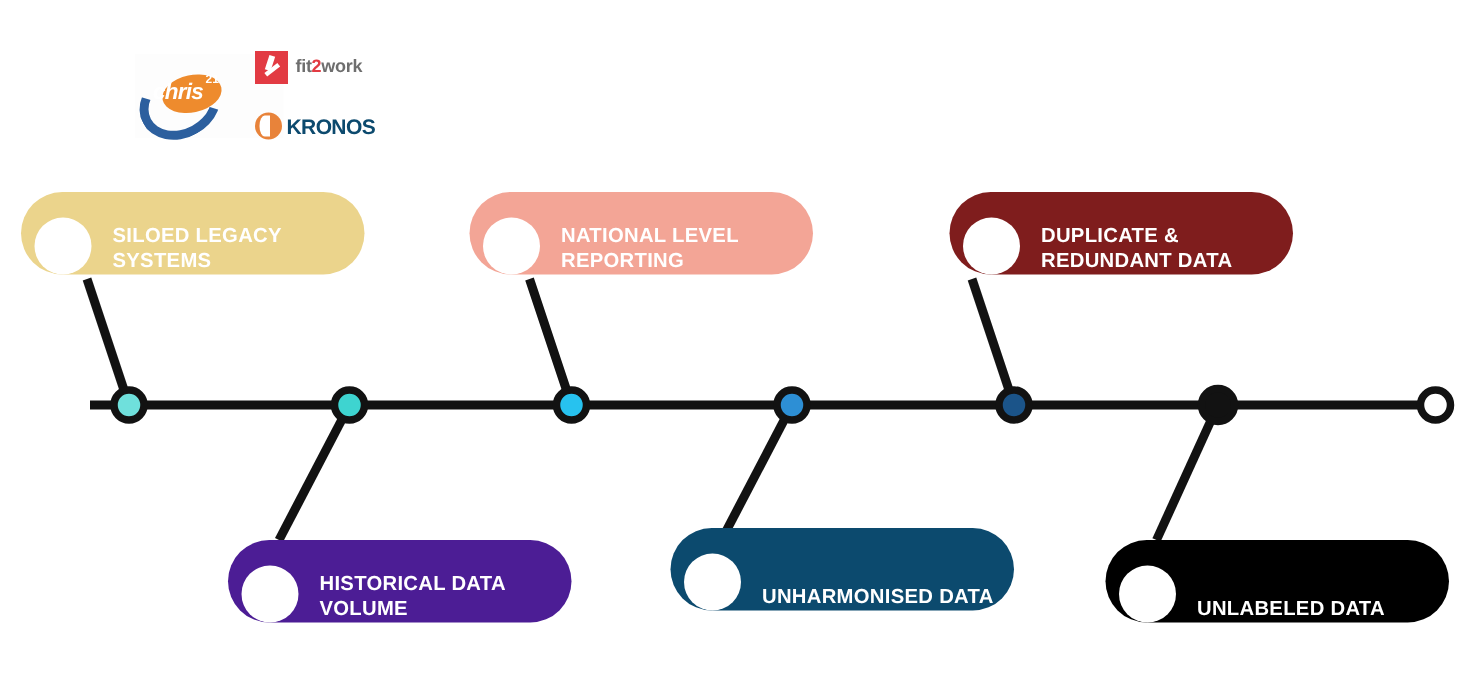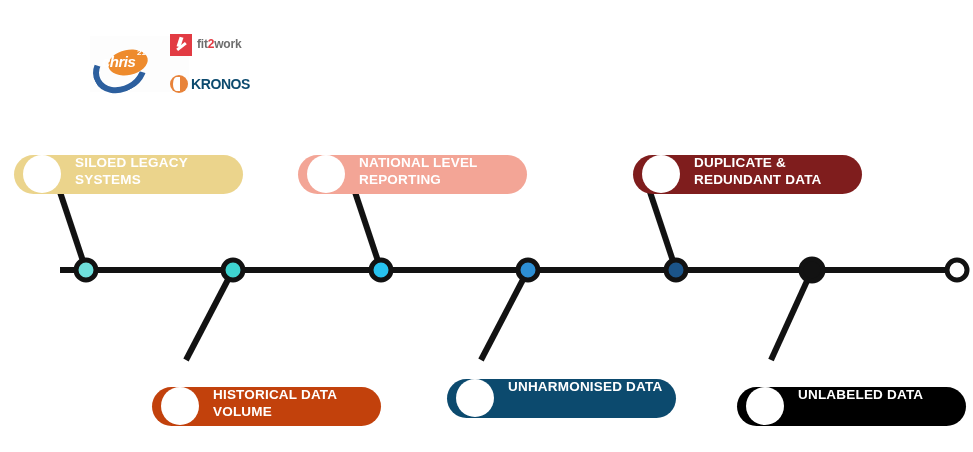--- a/index.html
+++ b/index.html
@@ -87,22 +87,22 @@
   .kron .ktext{
     position:absolute;left:21px;top:4px;font-size:14px;font-weight:bold;
     color:#0c4a6e;letter-spacing:-.4px;
   }
 
   
   #wires{position:absolute;left:0;top:0;width:973px;height:452px;}
 
   
   .pill{
-    position:absolute;height:39px;border-radius:28px;
-    display:flex;align-items:flex-start;box-sizing:border-box;margin-top:27px;
+    position:absolute;height:55px;border-radius:28px;
+    display:flex;align-items:flex-end;box-sizing:border-box;
   }
   .pill .bullet{
     width:38px;height:38px;border-radius:50%;background:#ffffff;
     margin-left:9px;flex:0 0 auto;
   }
   .pill .ptext{
     margin-left:14px;margin-right:12px;color:#ffffff;
     font-size:13.5px;font-weight:bold;line-height:1.25;letter-spacing:.2px;
     text-transform:uppercase;
   }
@@ -151,31 +151,31 @@
     <circle cx="676" cy="270" r="10" fill="#1B5489" stroke="#121212" stroke-width="5"></circle>
     <circle cx="812" cy="270" r="11" fill="#121212" stroke="#121212" stroke-width="5"></circle>
     <circle cx="957" cy="270" r="10" fill="#ffffff" stroke="#121212" stroke-width="5"></circle>
   </svg>
 
   <div class="pill" style="left:14px;top:128px;width:229px;background:#EBD48C;">
     <div class="bullet"></div>
     <div class="ptext">SILOED LEGACY SYSTEMS</div>
   </div>
 
-  <div class="pill" style="left:298px;top:128px;width:229px;background:#F3A596;">
+  <div class="pill" style="left:313px;top:128px;width:229px;background:#F3A596;">
     <div class="bullet"></div>
     <div class="ptext">NATIONAL LEVEL REPORTING</div>
   </div>
 
   <div class="pill" style="left:633px;top:128px;width:229px;background:#7f1d1d;">
     <div class="bullet"></div>
     <div class="ptext">DUPLICATE &amp; REDUNDANT DATA</div>
   </div>
 
-  <div class="pill" style="left:152px;top:360px;width:229px;background:#c2410c;">
+  <div class="pill" style="left:152px;top:360px;width:229px;background:#4c1d95;">
     <div class="bullet"></div>
     <div class="ptext">HISTORICAL DATA VOLUME</div>
   </div>
 
   <div class="pill" style="left:447px;top:352px;width:229px;background:#0c4a6e;">
     <div class="bullet"></div>
     <div class="ptext">UNHARMONISED DATA</div>
   </div>
 
   <div class="pill" style="left:737px;top:360px;width:229px;background:#000000;">

